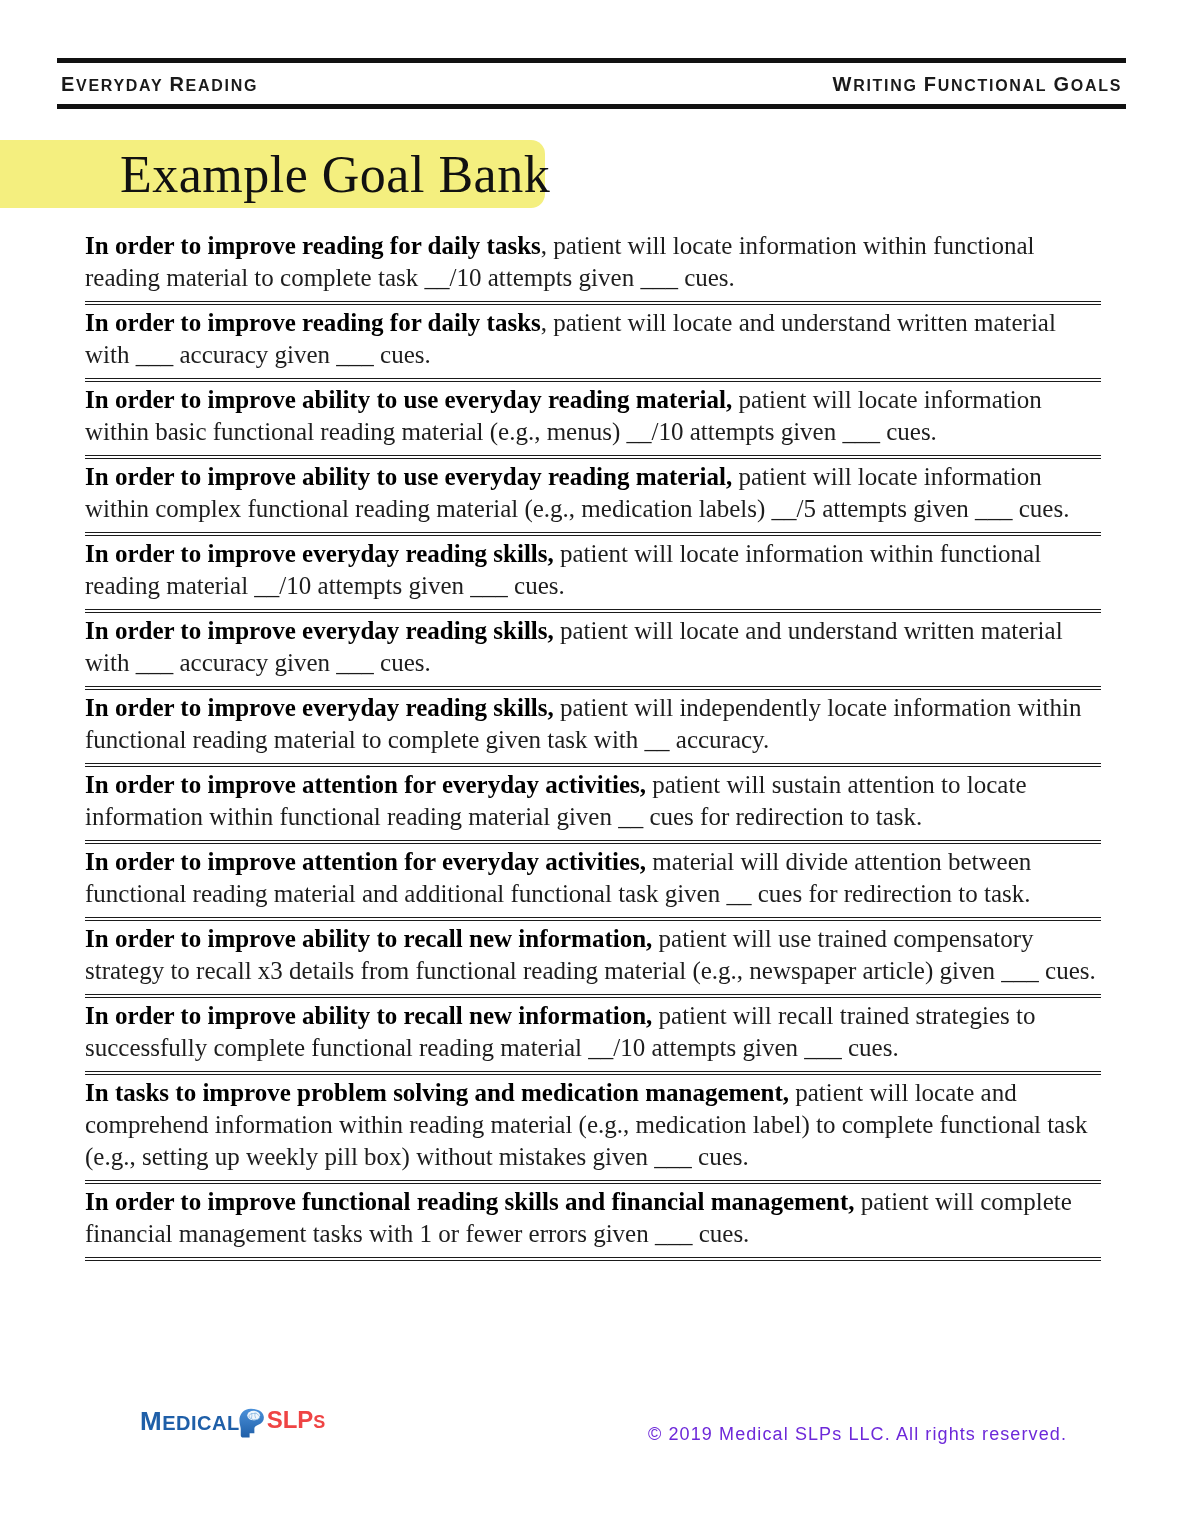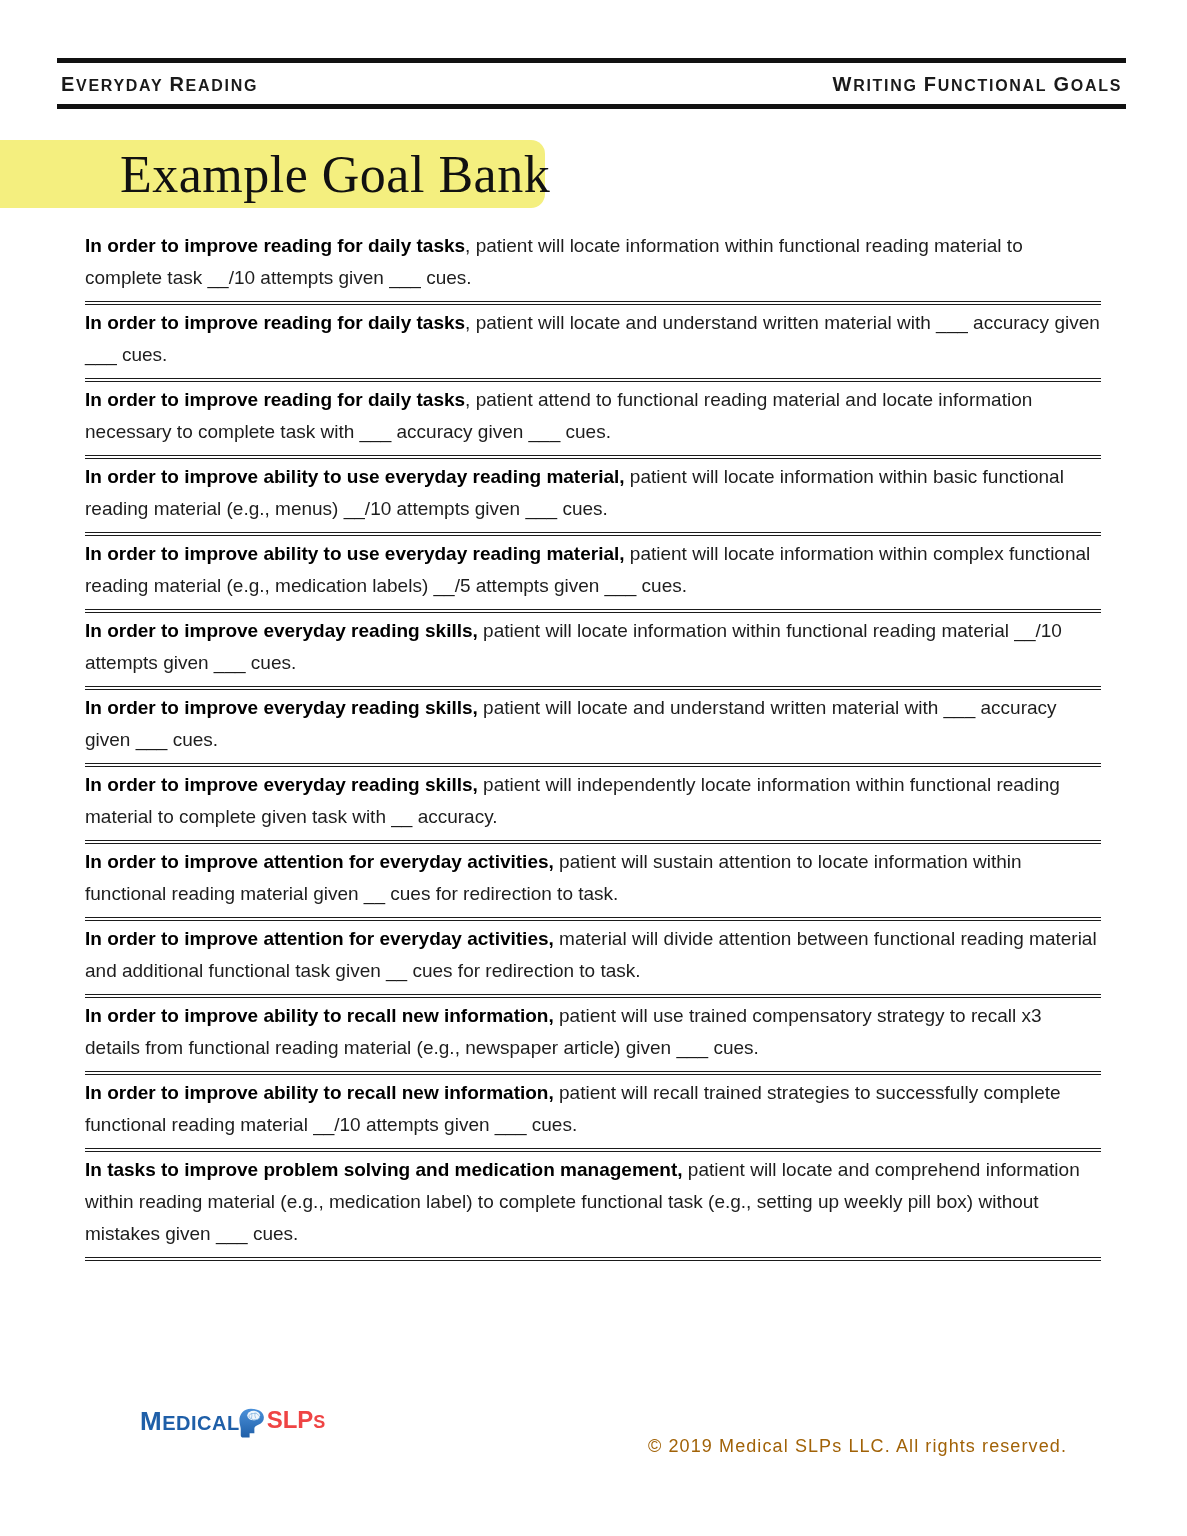--- a/index.html
+++ b/index.html
@@ -80,22 +80,22 @@
     left: 85px;
     top: 228px;
     width: 1016px;
   }
   .goal {
     padding: 2px 0 7px 0;
     border-bottom: 4px double #1a1a1a;
   }
   .goal:last-child { }
   .goal-text {
-    font-family: Liberation Sans, sans-serif;
-    font-size: 19px;
+    font-family: Liberation Serif, serif;
+    font-size: 25px;
     line-height: 32px;
     color: #1d1d1d;
   }
   .goal-text b {
     font-weight: bold;
     color: #000000;
   }
 
   
   .footer {
@@ -132,25 +132,25 @@
     font-weight: bold;
     color: #ef4444;
     margin-left: -4px;
   }
   .logo-slps .big { font-size: 24px; }
   .logo-slps .sm { font-size: 18px; }
 
   .copyright {
     position: absolute;
     right: 120px;
-    top: 38px;
+    top: 26px;
     font-family: "Liberation Sans", "DejaVu Sans", sans-serif;
     font-size: 18px;
     letter-spacing: 1.1px;
-    color: #a16207;
+    color: #6d28d9;
   }
 </style>
 </head>
 <body>
 
 <div class="page">
 
   <div class="header">
     <div class="rule-thick"></div>
     <div class="header-row">
@@ -168,23 +168,20 @@
   <div class="title-text">Example Goal Bank</div>
 
   <div class="goal-list">
       <div class="goal">
         <div class="goal-text"><b>In order to improve reading for daily tasks</b><span>, patient will locate information within functional reading material to complete task  __/10 attempts given ___ cues.</span></div>
       </div>
       <div class="goal">
         <div class="goal-text"><b>In order to improve reading for daily tasks</b><span>, patient will locate and understand written material with ___ accuracy given ___ cues.</span></div>
       </div>
       <div class="goal">
-        <div class="goal-text"><b>In order to improve reading for daily tasks</b><span>, patient attend to functional reading material and locate information necessary to complete task with ___ accuracy given ___ cues.</span></div>
-      </div>
-      <div class="goal">
         <div class="goal-text"><b>In order to improve ability to use everyday reading material,</b><span> patient will locate information within basic functional reading material (e.g., menus) __/10 attempts given ___ cues.</span></div>
       </div>
       <div class="goal">
         <div class="goal-text"><b>In order to improve ability to use everyday reading material,</b><span> patient will locate information within complex functional reading material (e.g., medication labels) __/5 attempts given ___ cues.</span></div>
       </div>
       <div class="goal">
         <div class="goal-text"><b>In order to improve everyday reading skills,</b><span> patient will locate information within functional reading material __/10 attempts given ___ cues.</span></div>
       </div>
       <div class="goal">
         <div class="goal-text"><b>In order to improve everyday reading skills,</b><span> patient will locate and understand written material with ___ accuracy given ___ cues.</span></div>
@@ -199,20 +196,23 @@
         <div class="goal-text"><b>In order to improve attention for everyday activities,</b><span> material will divide attention between functional reading material and additional functional task given __ cues for redirection to task.</span></div>
       </div>
       <div class="goal">
         <div class="goal-text"><b>In order to improve ability to recall new information,</b><span> patient will use trained compensatory strategy to recall x3 details from functional reading material (e.g., newspaper article) given ___ cues.</span></div>
       </div>
       <div class="goal">
         <div class="goal-text"><b>In order to improve ability to recall new information,</b><span> patient will recall trained strategies to successfully complete functional reading material __/10 attempts given ___ cues.</span></div>
       </div>
       <div class="goal">
         <div class="goal-text"><b>In tasks to improve problem solving and medication management,</b><span> patient will locate and comprehend information within reading material (e.g., medication label) to complete functional task (e.g., setting up weekly pill box) without mistakes given ___ cues.</span></div>
+      </div>
+      <div class="goal">
+        <div class="goal-text"><b>In order to improve functional reading skills and financial management,</b><span> patient will complete financial management tasks with 1 or fewer errors given ___ cues.</span></div>
       </div>
     </div>
 
   <div class="footer">
     <div class="logo">
       <span class="logo-medical"><span class="big">M</span><span class="sm">E</span><span class="sm">D</span><span class="sm">I</span><span class="sm">C</span><span class="sm">A</span><span class="sm">L</span></span>
       <svg class="logo-head" viewBox="0 0 100 100" aria-hidden="true">
         <defs>
           <linearGradient id="headGrad" x1="0" y1="0" x2="0" y2="1">
             <stop offset="0%" stop-color="#4a90d9"></stop>

